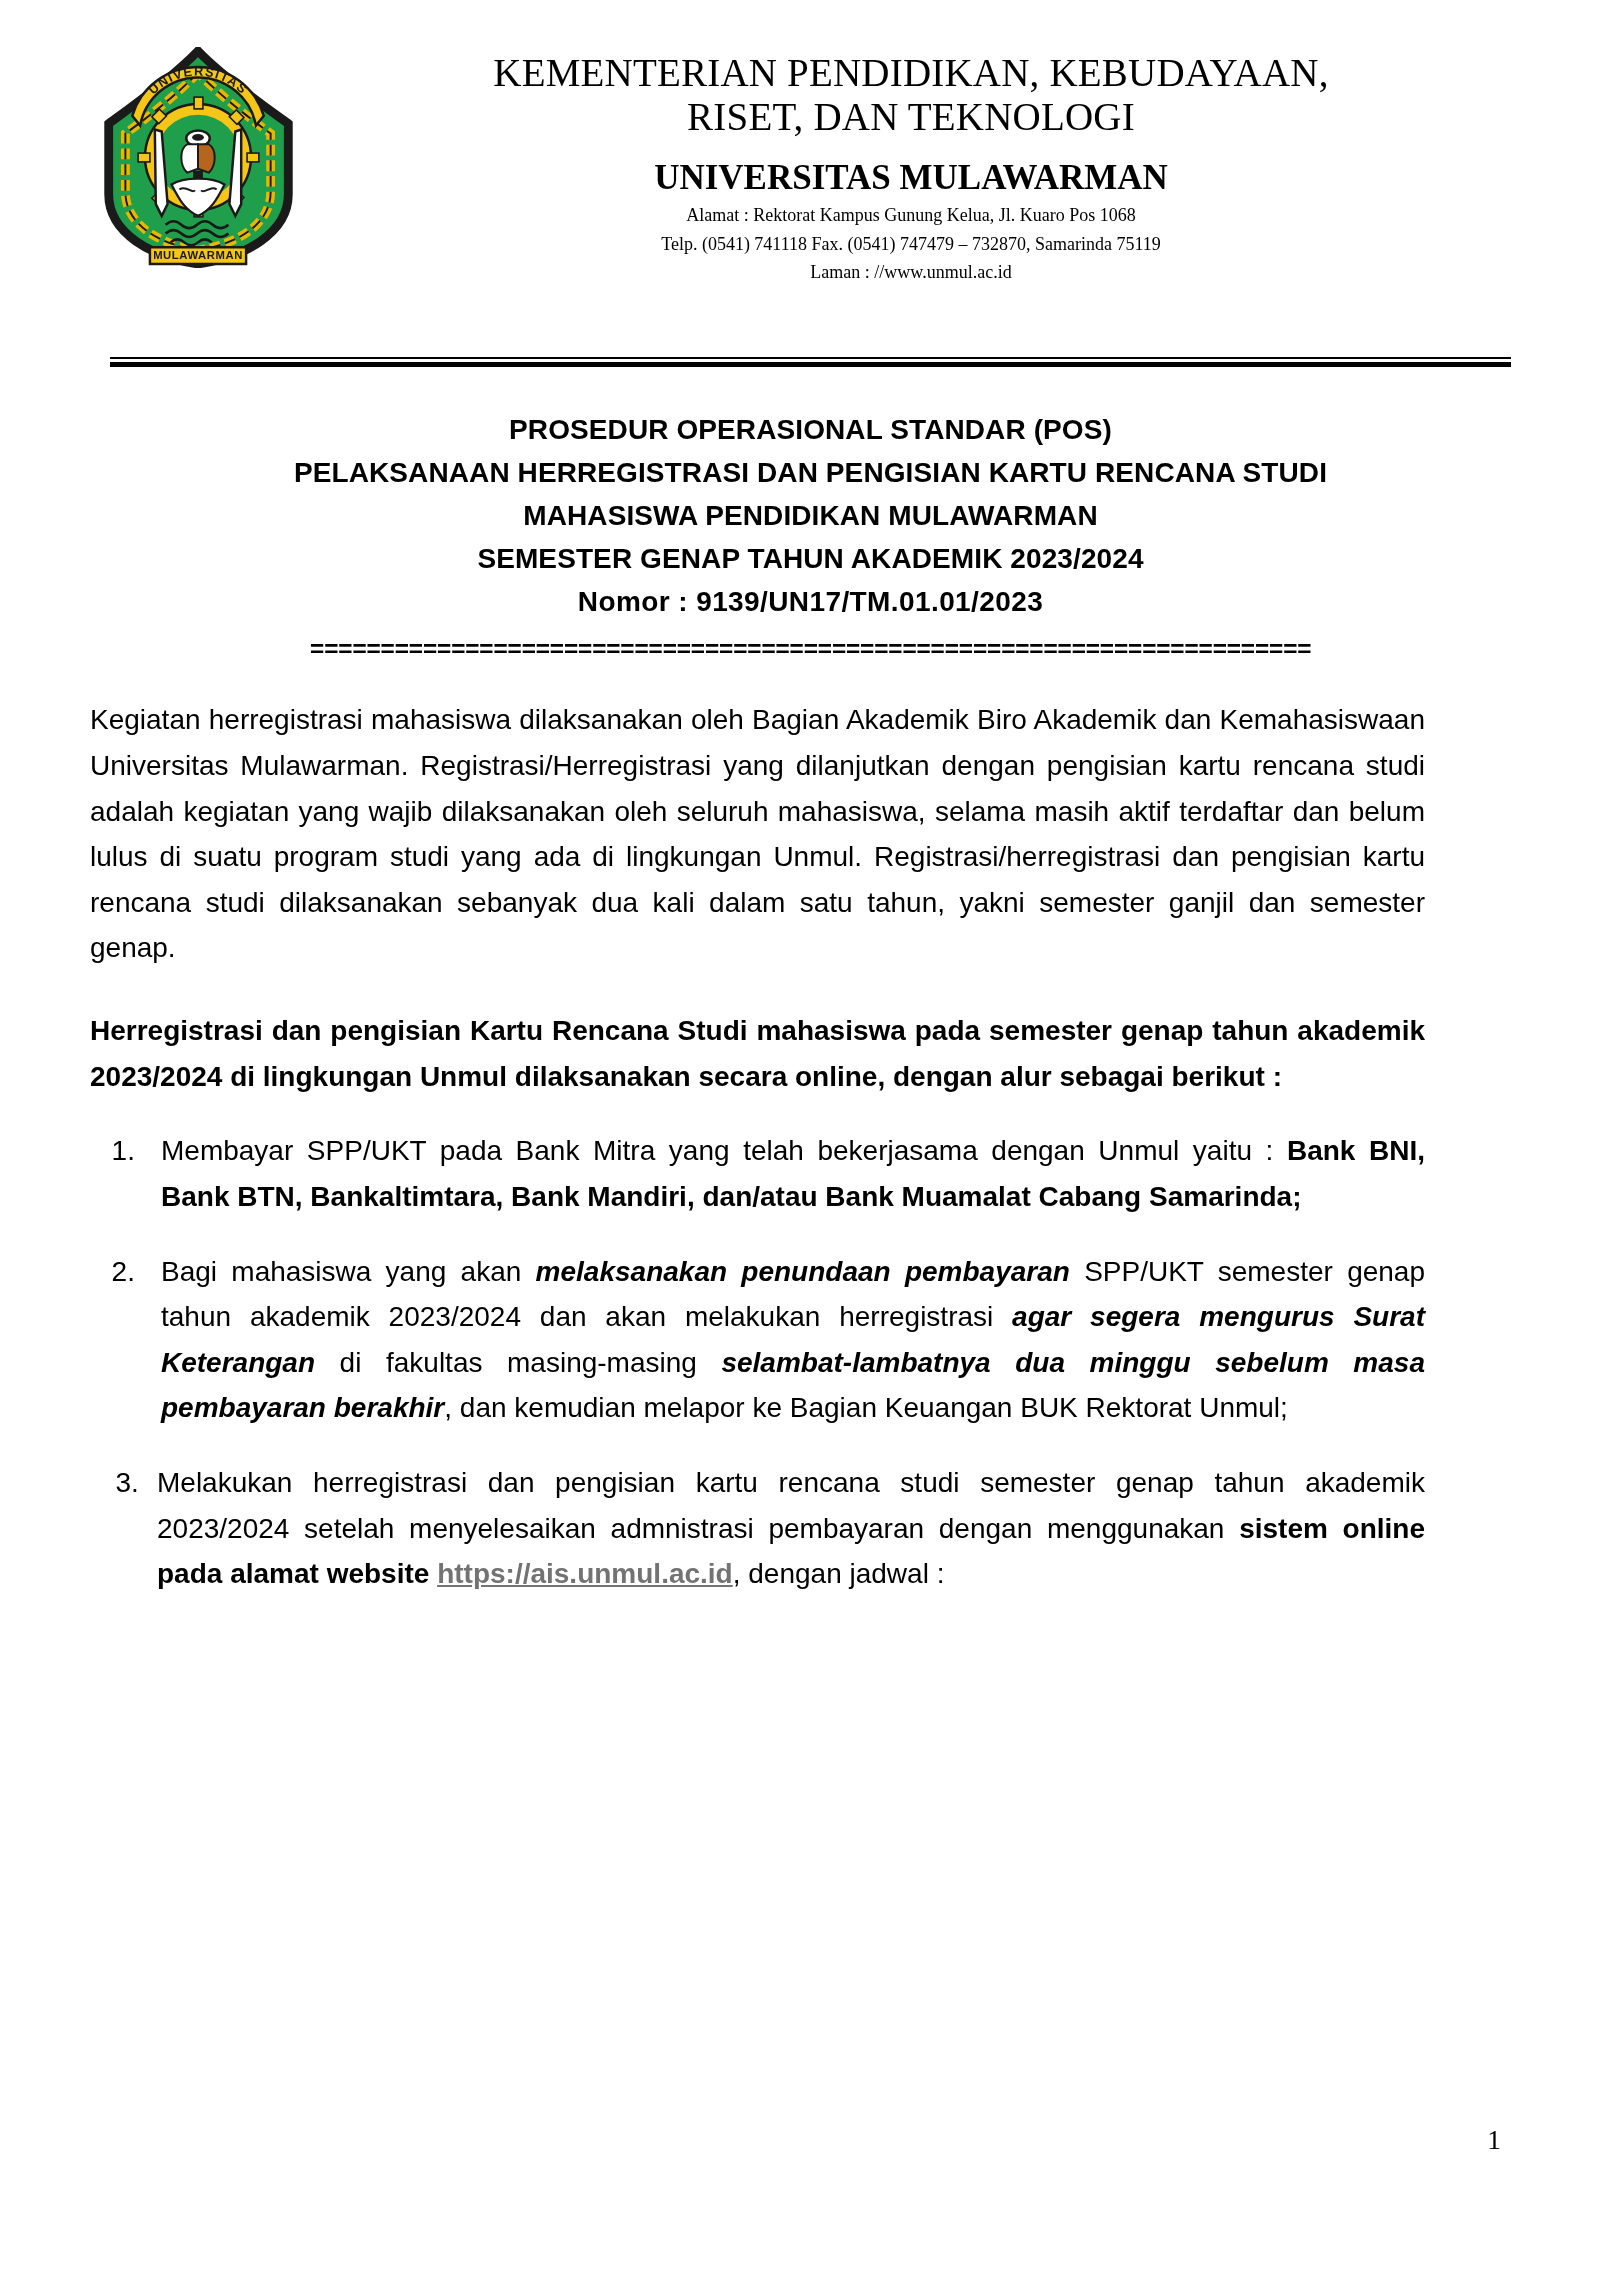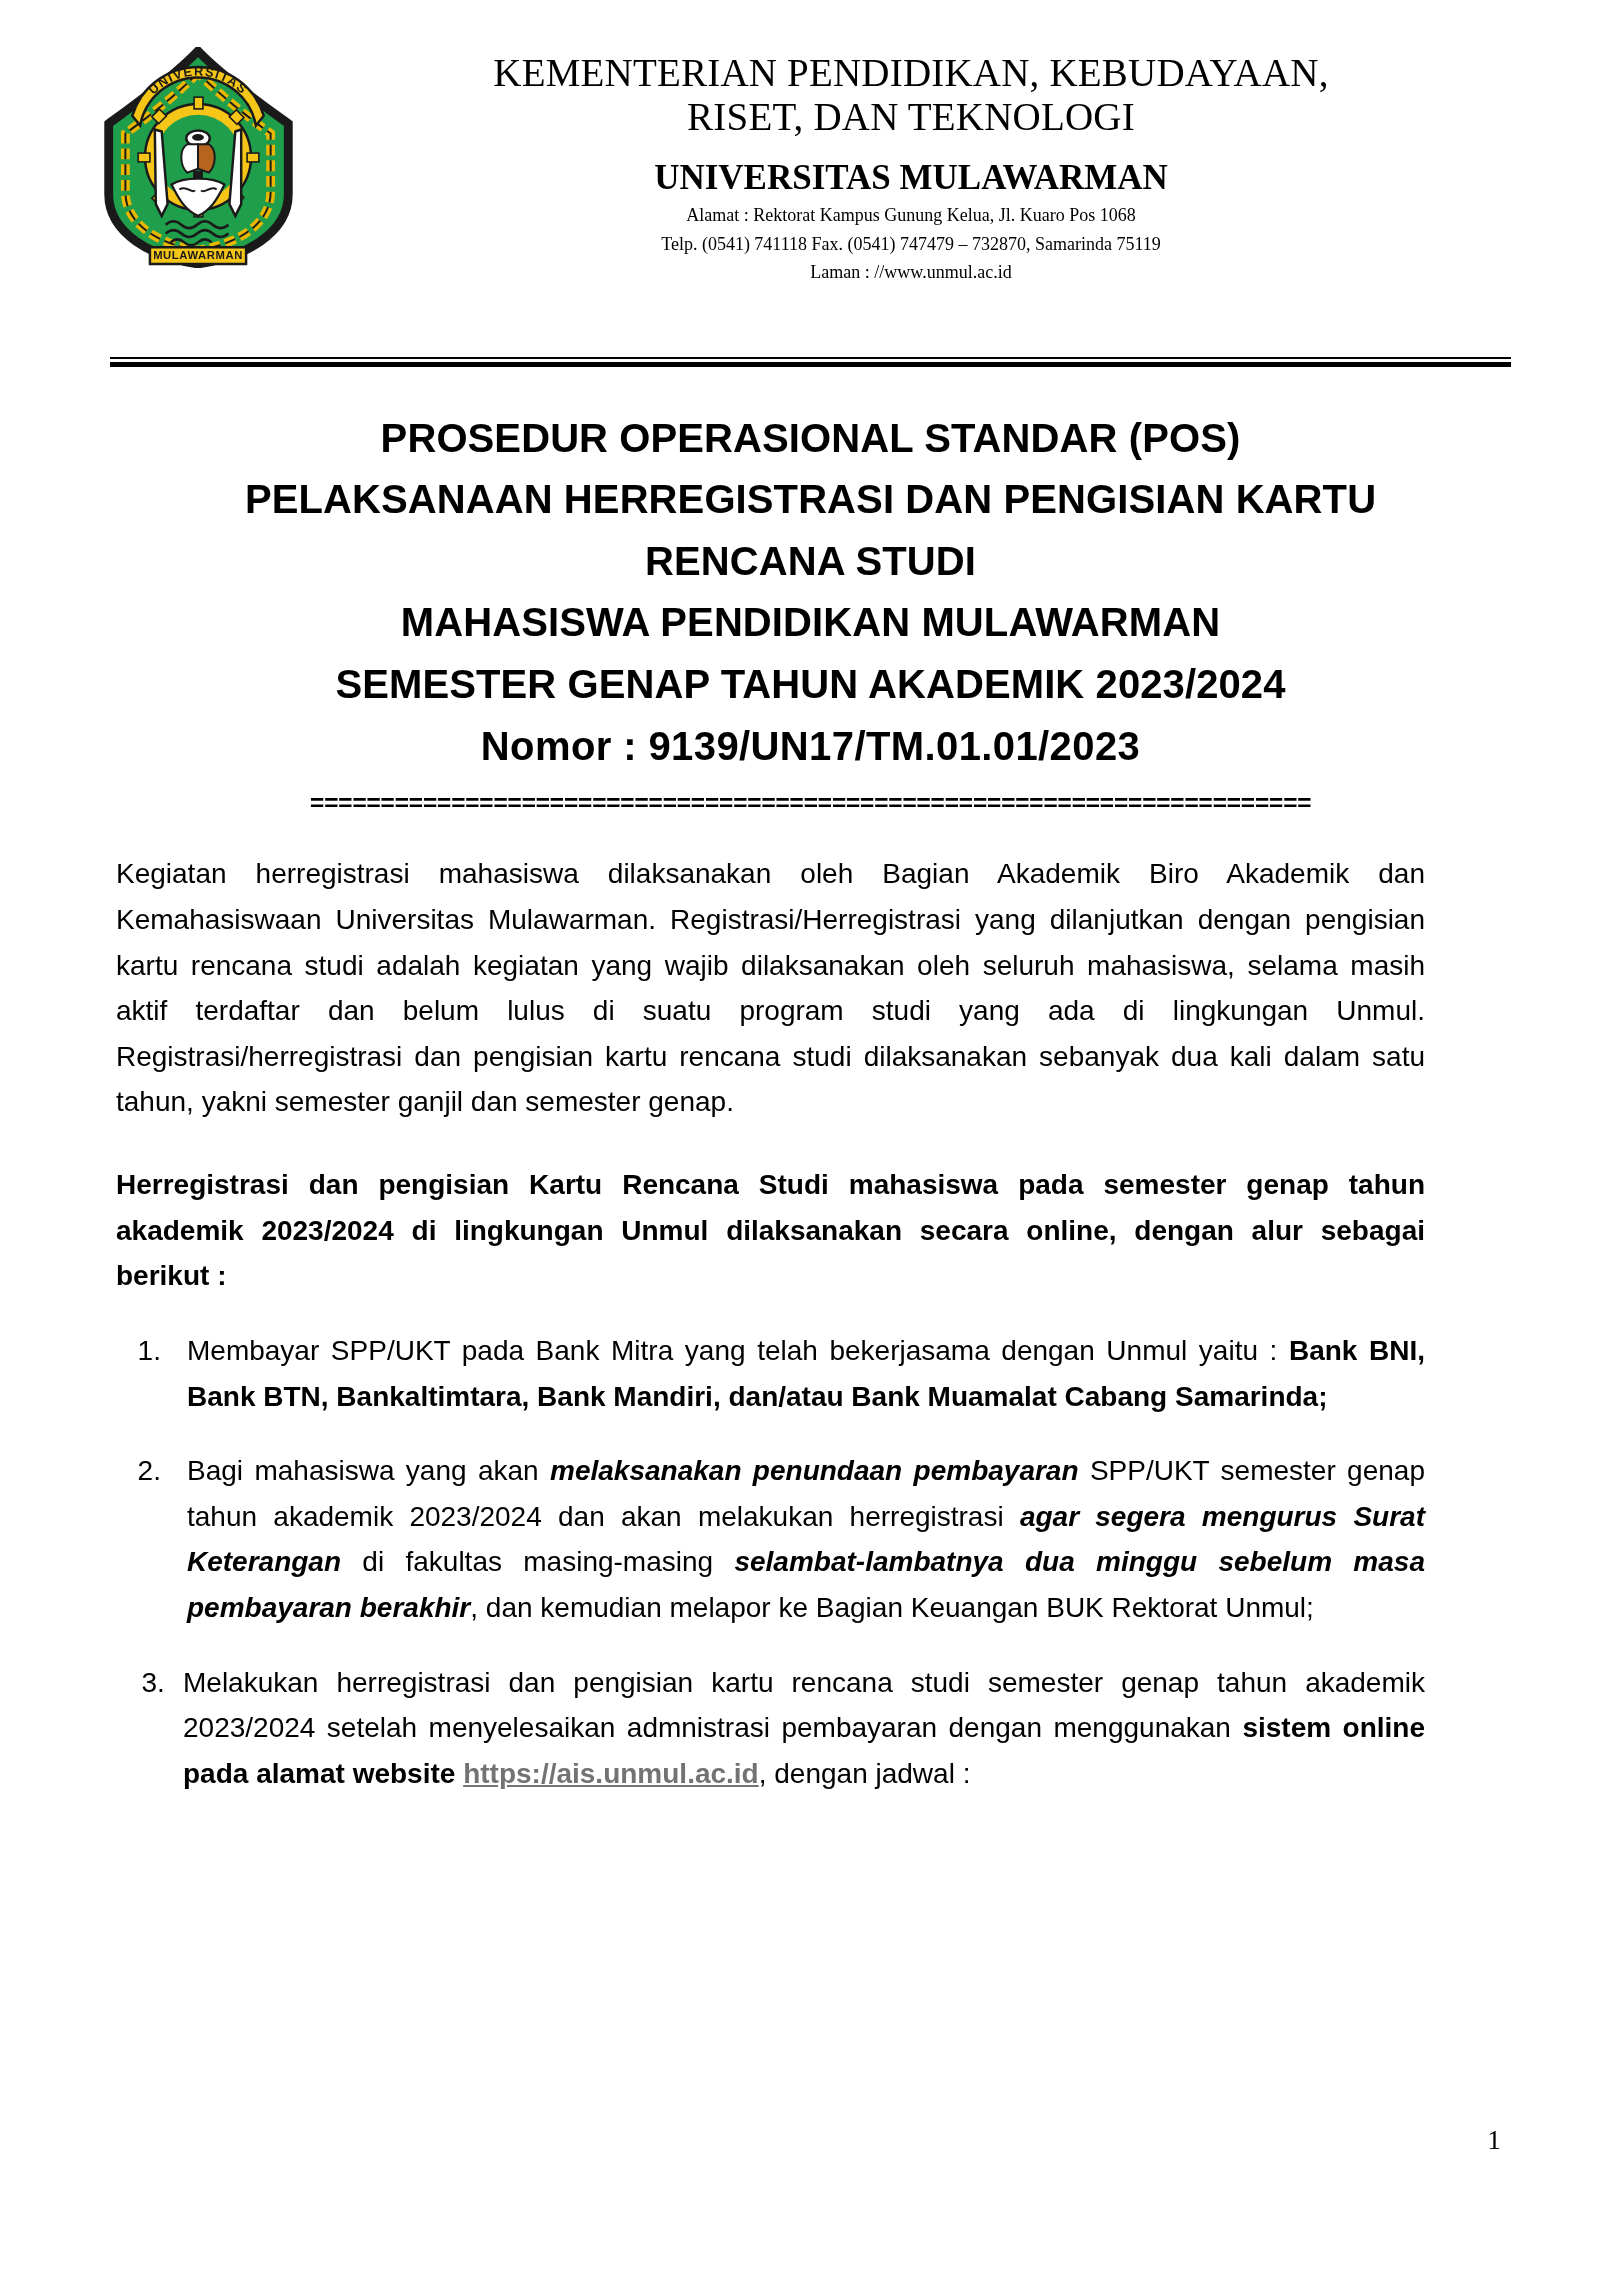--- a/index.html
+++ b/index.html
@@ -68,42 +68,42 @@
   }
   .double-rule .thin { height: 2px; background: #000; }
   .double-rule .gap  { height: 2.9px; background: #fff; }
   .double-rule .thick{ height: 4.9px; background: #000; }
 
   
   .title-block {
     text-align: center;
     margin: 41px 147px 0 147px;
     font-weight: bold;
-    font-size: 40px;
+    font-size: 28px;
     line-height: 1.54;
     letter-spacing: 0.1px;
   }
   .title-block .t-nomor { letter-spacing: 0.4px; }
 
   .eq-rule {
     margin: 15.7px 206px 0 206px;
     text-align: center;
     font-family: "Liberation Mono", monospace;
     font-size: 24.5px;
     font-weight: bold;
     letter-spacing: -0.6px;
     white-space: nowrap;
     overflow: hidden;
     line-height: 1;
     height: 25.5px;
   }
 
   
   .body-area {
-    margin: 33px 196px 0 116px;
+    margin: 33px 196px 0 90px;
     font-size: 28px;
     line-height: 1.63;
   }
   p.para {
     margin: 0 0 0 0;
     text-align: justify;
     text-justify: inter-word;
   }
   p.para.bold { font-weight: bold; margin-top: 37px; }
 

